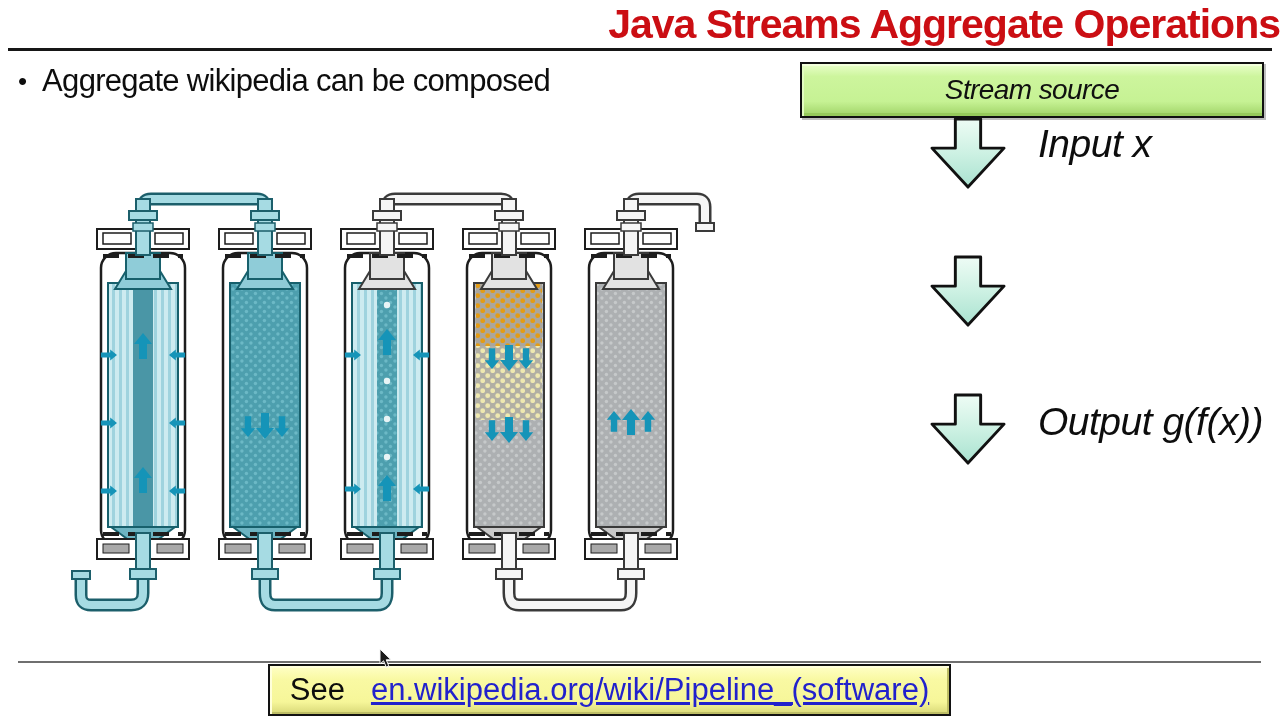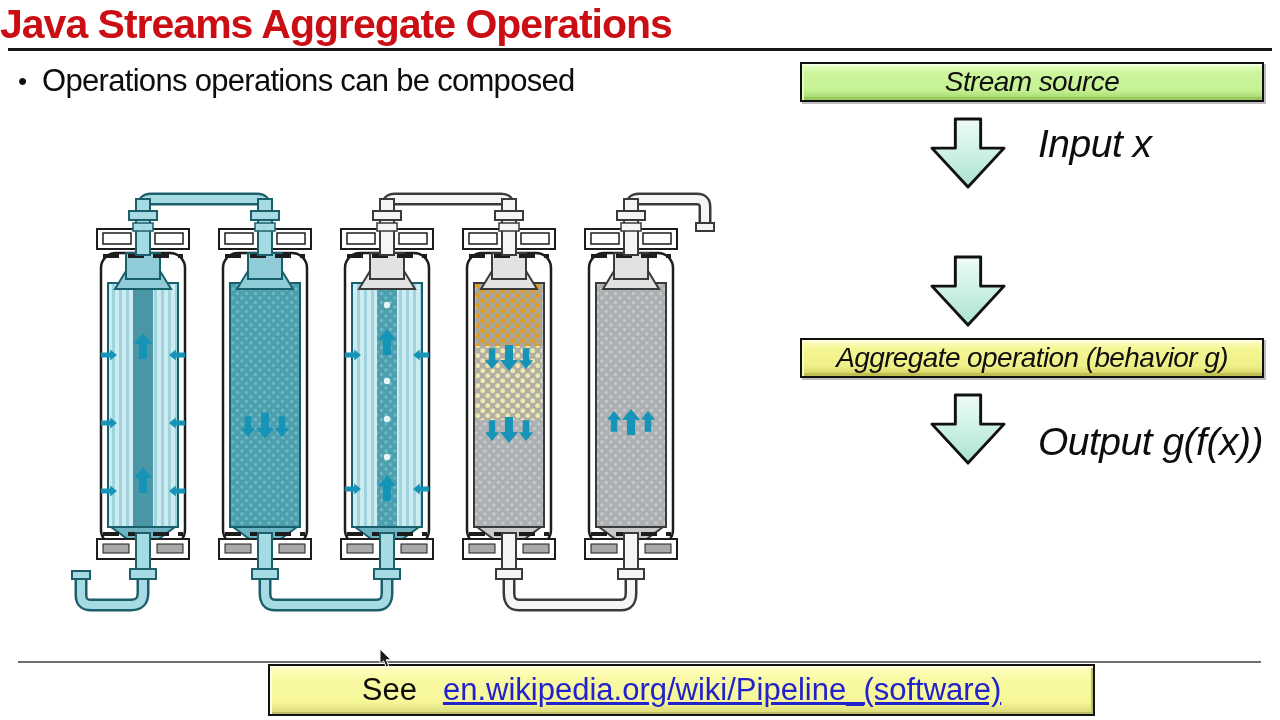--- a/index.html
+++ b/index.html
@@ -4,49 +4,49 @@
 <style>
   * { box-sizing: border-box; margin: 0; padding: 0; }
   body { margin: 0; background: #888; }
   .slide {
     position: relative; width: 1280px; height: 720px;
     background: #ffffff; overflow: hidden;
     font-family: "Liberation Sans", sans-serif; color: #0d0d0d;
   }
   .title {
     position: absolute; top: 1px; left: 0; width: 100%;
-    text-align: left; font-weight: bold; font-size: 41px;
+    text-align: right; font-weight: bold; font-size: 41px;
     color: #cb0e13; letter-spacing: -1px;
   }
   .title-rule { position: absolute; top: 48px; left: 8px; width: 1264px; height: 3px; background: #161616; }
   .bullet-row { position: absolute; top: 60px; left: 18px; display: flex; }
   .bullet-marker { font-size: 26px; line-height: 42px; margin-right: 15px; }
   .bullet-text { font-size: 31px; line-height: 42px; letter-spacing: -0.7px; }
   .fc-box {
-    position: absolute; left: 800px; width: 464px; height: 40px;
+    position: absolute; left: 800px; width: 464px; height: 56px;
     border: 2px solid #101010; display: flex; align-items: center; justify-content: center;
     font-style: italic; font-size: 28px; letter-spacing: -0.6px; color: #101010;
   }
   .fc-source {
     background: linear-gradient(180deg,#e9ffca 0%,#cdf59d 24%,#c6f294 72%,#a0d367 100%);
     box-shadow: inset 0 2px 0 #f2ffdb, inset 2px 0 0 #e1fcc0, inset 0 -3px 0 #96ca5b, 2px 2px 0 rgba(70,70,70,.35);
   }
   .fc-stage {
     background: linear-gradient(180deg,#ffffd2 0%,#f5f593 24%,#f0f089 72%,#cecd5e 100%);
     box-shadow: inset 0 2px 0 #ffffe2, inset 2px 0 0 #fbfbba, inset 0 -3px 0 #c0bf52, 2px 2px 0 rgba(70,70,70,.35);
   }
   .fc-arrow { position: absolute; left: 926px; width: 84px; height: 74px; }
   .fc-label {
     position: absolute; left: 1038px; font-style: italic;
     font-size: 39px; letter-spacing: -0.5px; color: #0d0d0d; white-space: nowrap;
   }
   #pipeline-svg { position: absolute; left: 55px; top: 183px; }
   .footer-rule { position: absolute; top: 661px; left: 18px; width: 1243px; height: 2px; background: #6f6f6f; }
   .footer-box {
-    position: absolute; left: 268px; top: 664px; width: 827px; height: 52px;
+    position: absolute; left: 268px; top: 664px; width: 683px; height: 52px;
     border: 2px solid #121212;
     background: linear-gradient(180deg,#ffffc6 0%,#f9f9a3 28%,#f6f699 75%,#d8d877 100%);
     box-shadow: inset 2px 2px 0 #ffffda, inset -2px -2px 0 #bdbd65;
     display: flex; align-items: center; justify-content: center;
     font-size: 31px; white-space: nowrap;
   }
   .footer-box a { color: #2222cc; text-decoration: underline; margin-left: 26px; }
   .cursor { position: absolute; left: 379px; top: 648px; }
 </style>
 </head>
@@ -63,21 +63,21 @@
 </svg>
 
 <div class="slide">
 
   <div class="title">Java Streams Aggregate Operations</div>
   <div class="title-rule"></div>
 
   <div class="bullet-row">
     <div class="bullet-marker">•</div>
     <div class="bullet-text">
-      <div>Operations operations can be composed</div>
+      <div>Aggregate wikipedia can be composed</div>
     </div>
   </div>
 
   <svg id="pipeline-svg" width="680" height="445" viewBox="0 0 680 445">
       <defs>
         <pattern id="patTeal" width="9" height="9" patternUnits="userSpaceOnUse">
           <rect x="0" y="0" width="9" height="9" fill="#4d9fae"></rect>
           <circle cx="2.43" cy="2.43" r="1.7" fill="#6cb9c6"></circle>
           <circle cx="6.93" cy="6.93" r="1.7" fill="#6cb9c6"></circle>
         </pattern>
@@ -248,26 +248,25 @@
   <svg class="fc-arrow" style="top:116px" viewBox="0 0 84 76">
     <path d="M29,3 L55,3 L55,33 L79,33 L42,73 L5,33 L29,33 Z" fill="url(#arrowGrad)" stroke="#111" stroke-width="3" stroke-linejoin="round"></path>
   </svg>
   <div class="fc-label" style="top:122px">Input x</div>
 
 
   <svg class="fc-arrow" style="top:254px" viewBox="0 0 84 76">
     <path d="M29,3 L55,3 L55,33 L79,33 L42,73 L5,33 L29,33 Z" fill="url(#arrowGrad)" stroke="#111" stroke-width="3" stroke-linejoin="round"></path>
   </svg>
 
-  <div class="fc-box fc-stage" style="top:338px">Aggregate operation (behavior g)</div>
 
   <svg class="fc-arrow" style="top:392px" viewBox="0 0 84 76">
     <path d="M29,3 L55,3 L55,33 L79,33 L42,73 L5,33 L29,33 Z" fill="url(#arrowGrad)" stroke="#111" stroke-width="3" stroke-linejoin="round"></path>
   </svg>
-  <div class="fc-label" style="top:420px">Output g(f(x))</div>
+  <div class="fc-label" style="top:400px">Output g(f(x))</div>
 
 
   <div class="footer-rule"></div>
   <div class="footer-box">
     <span>See</span>
     <a href="#">en.wikipedia.org/wiki/Pipeline_(software)</a>
   </div>
 
   <svg class="cursor" width="15" height="21" viewBox="0 0 15 21">
     <path d="M1,1 L1,16 L4.6,12.8 L7.2,19 L9.8,17.9 L7.2,11.8 L12,11.8 Z" fill="#1a1a1a" stroke="#f5f5f5" stroke-width="1"></path>

